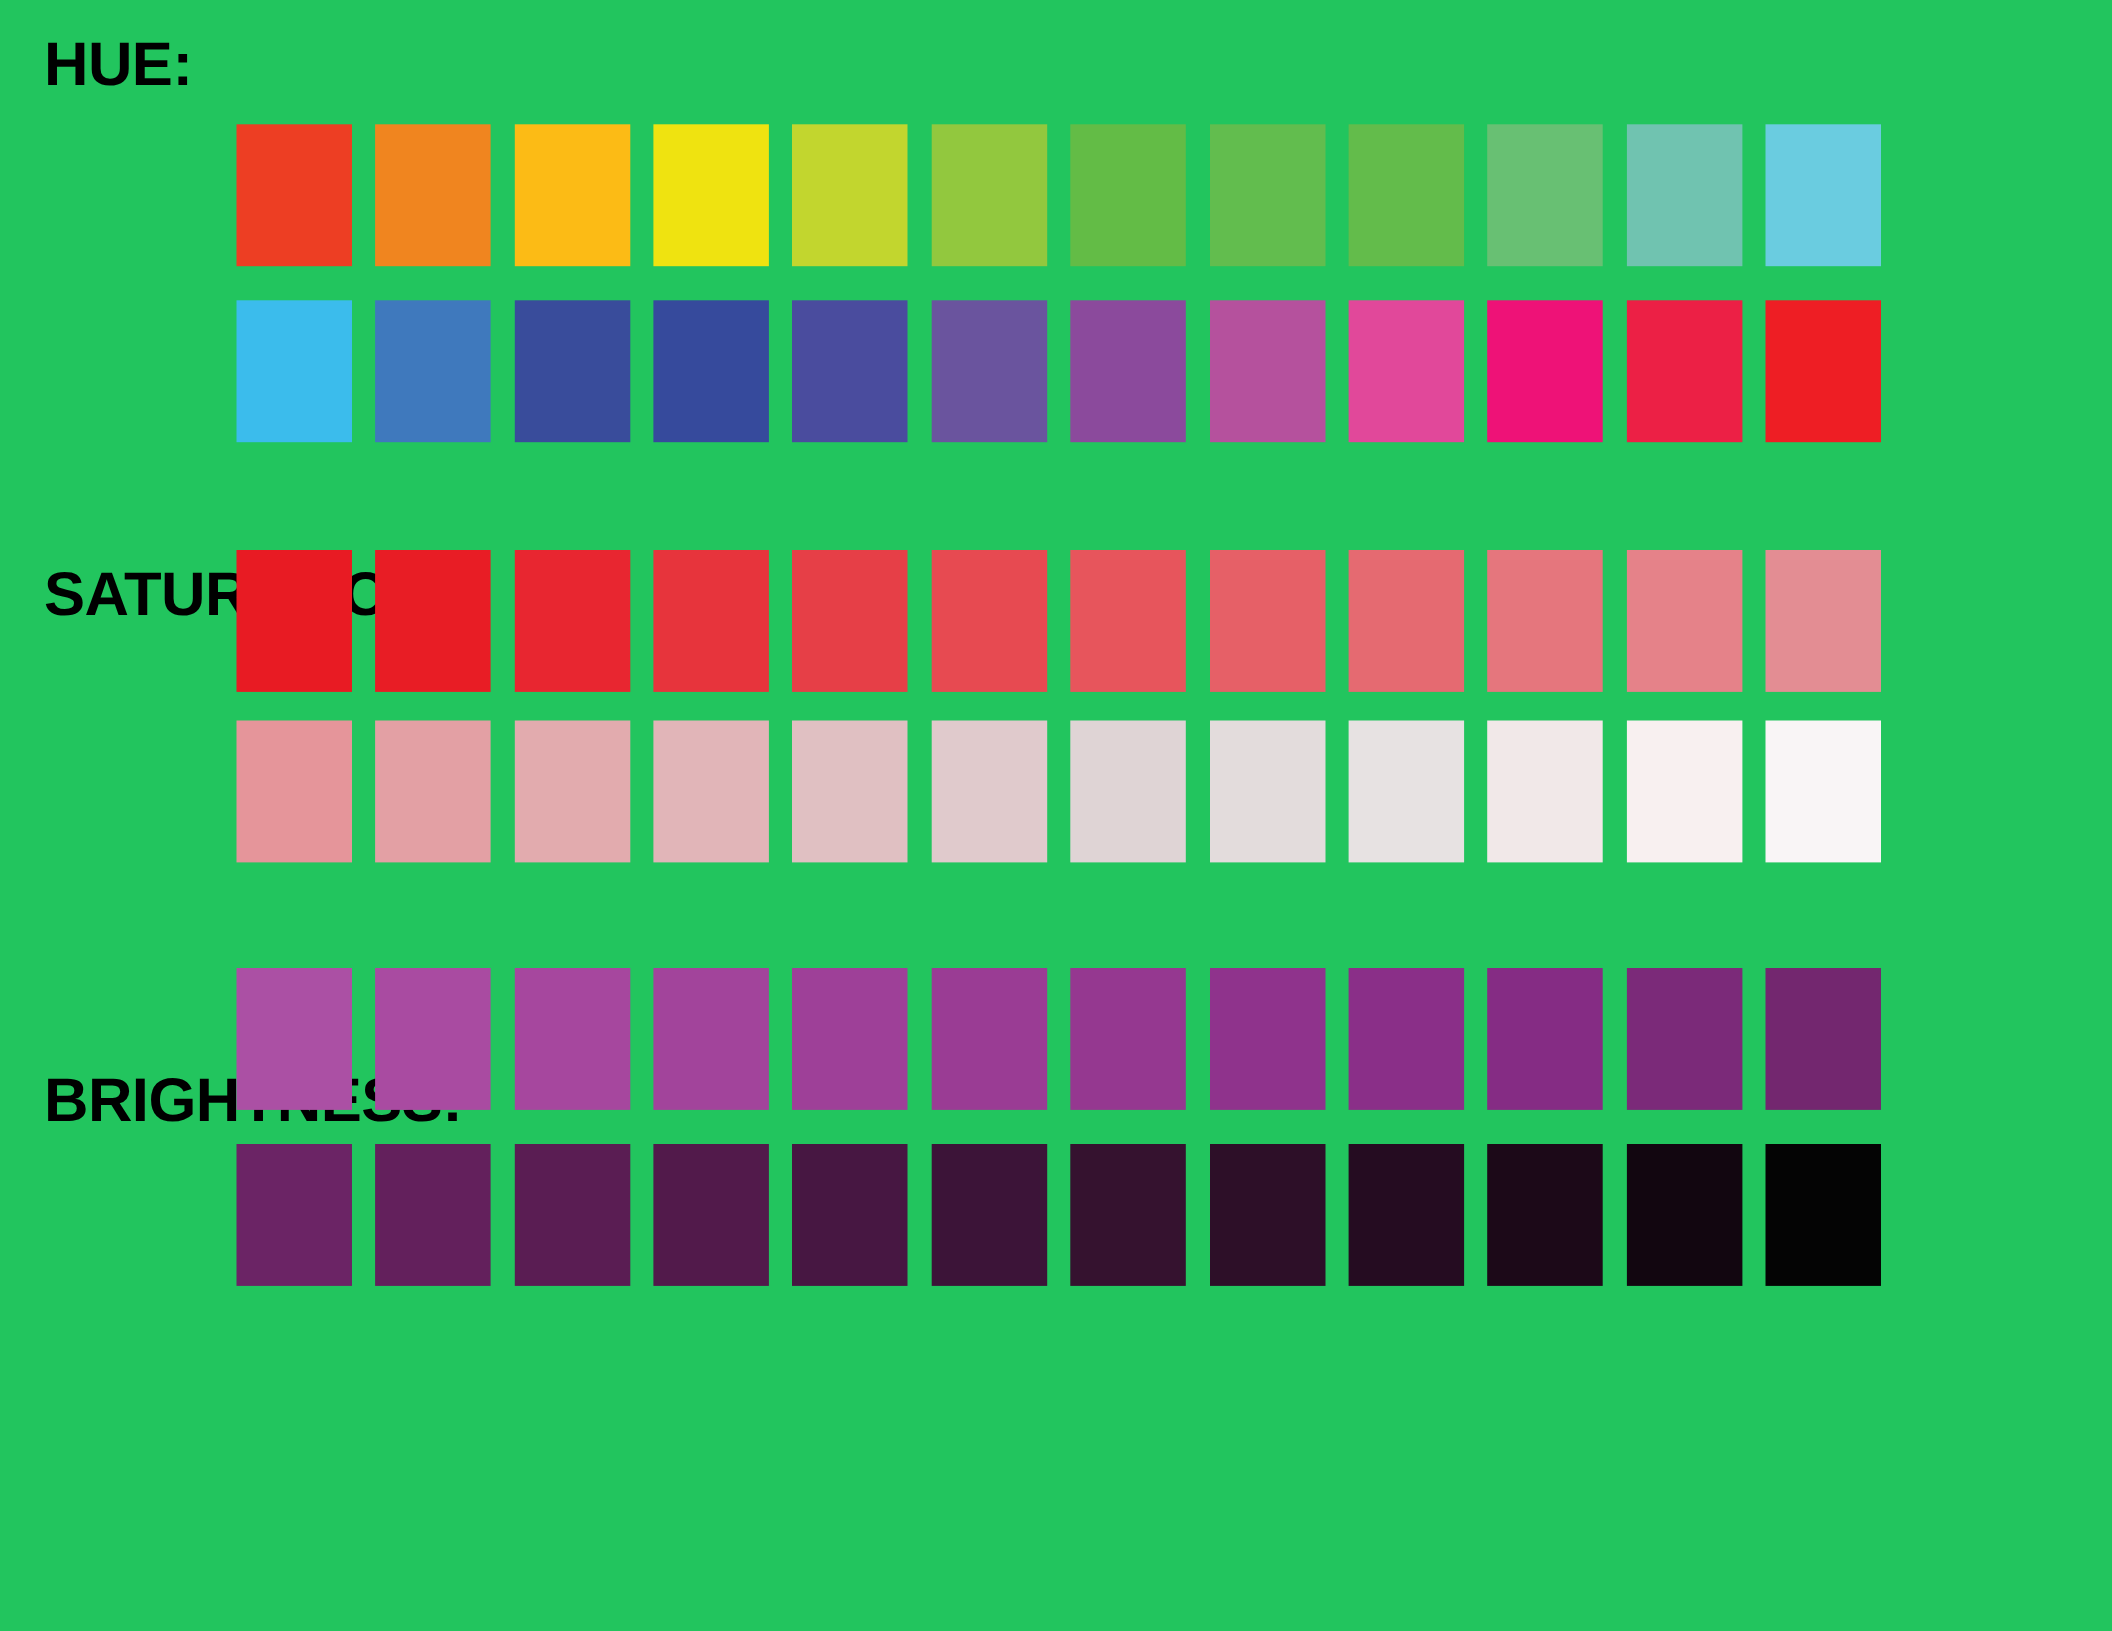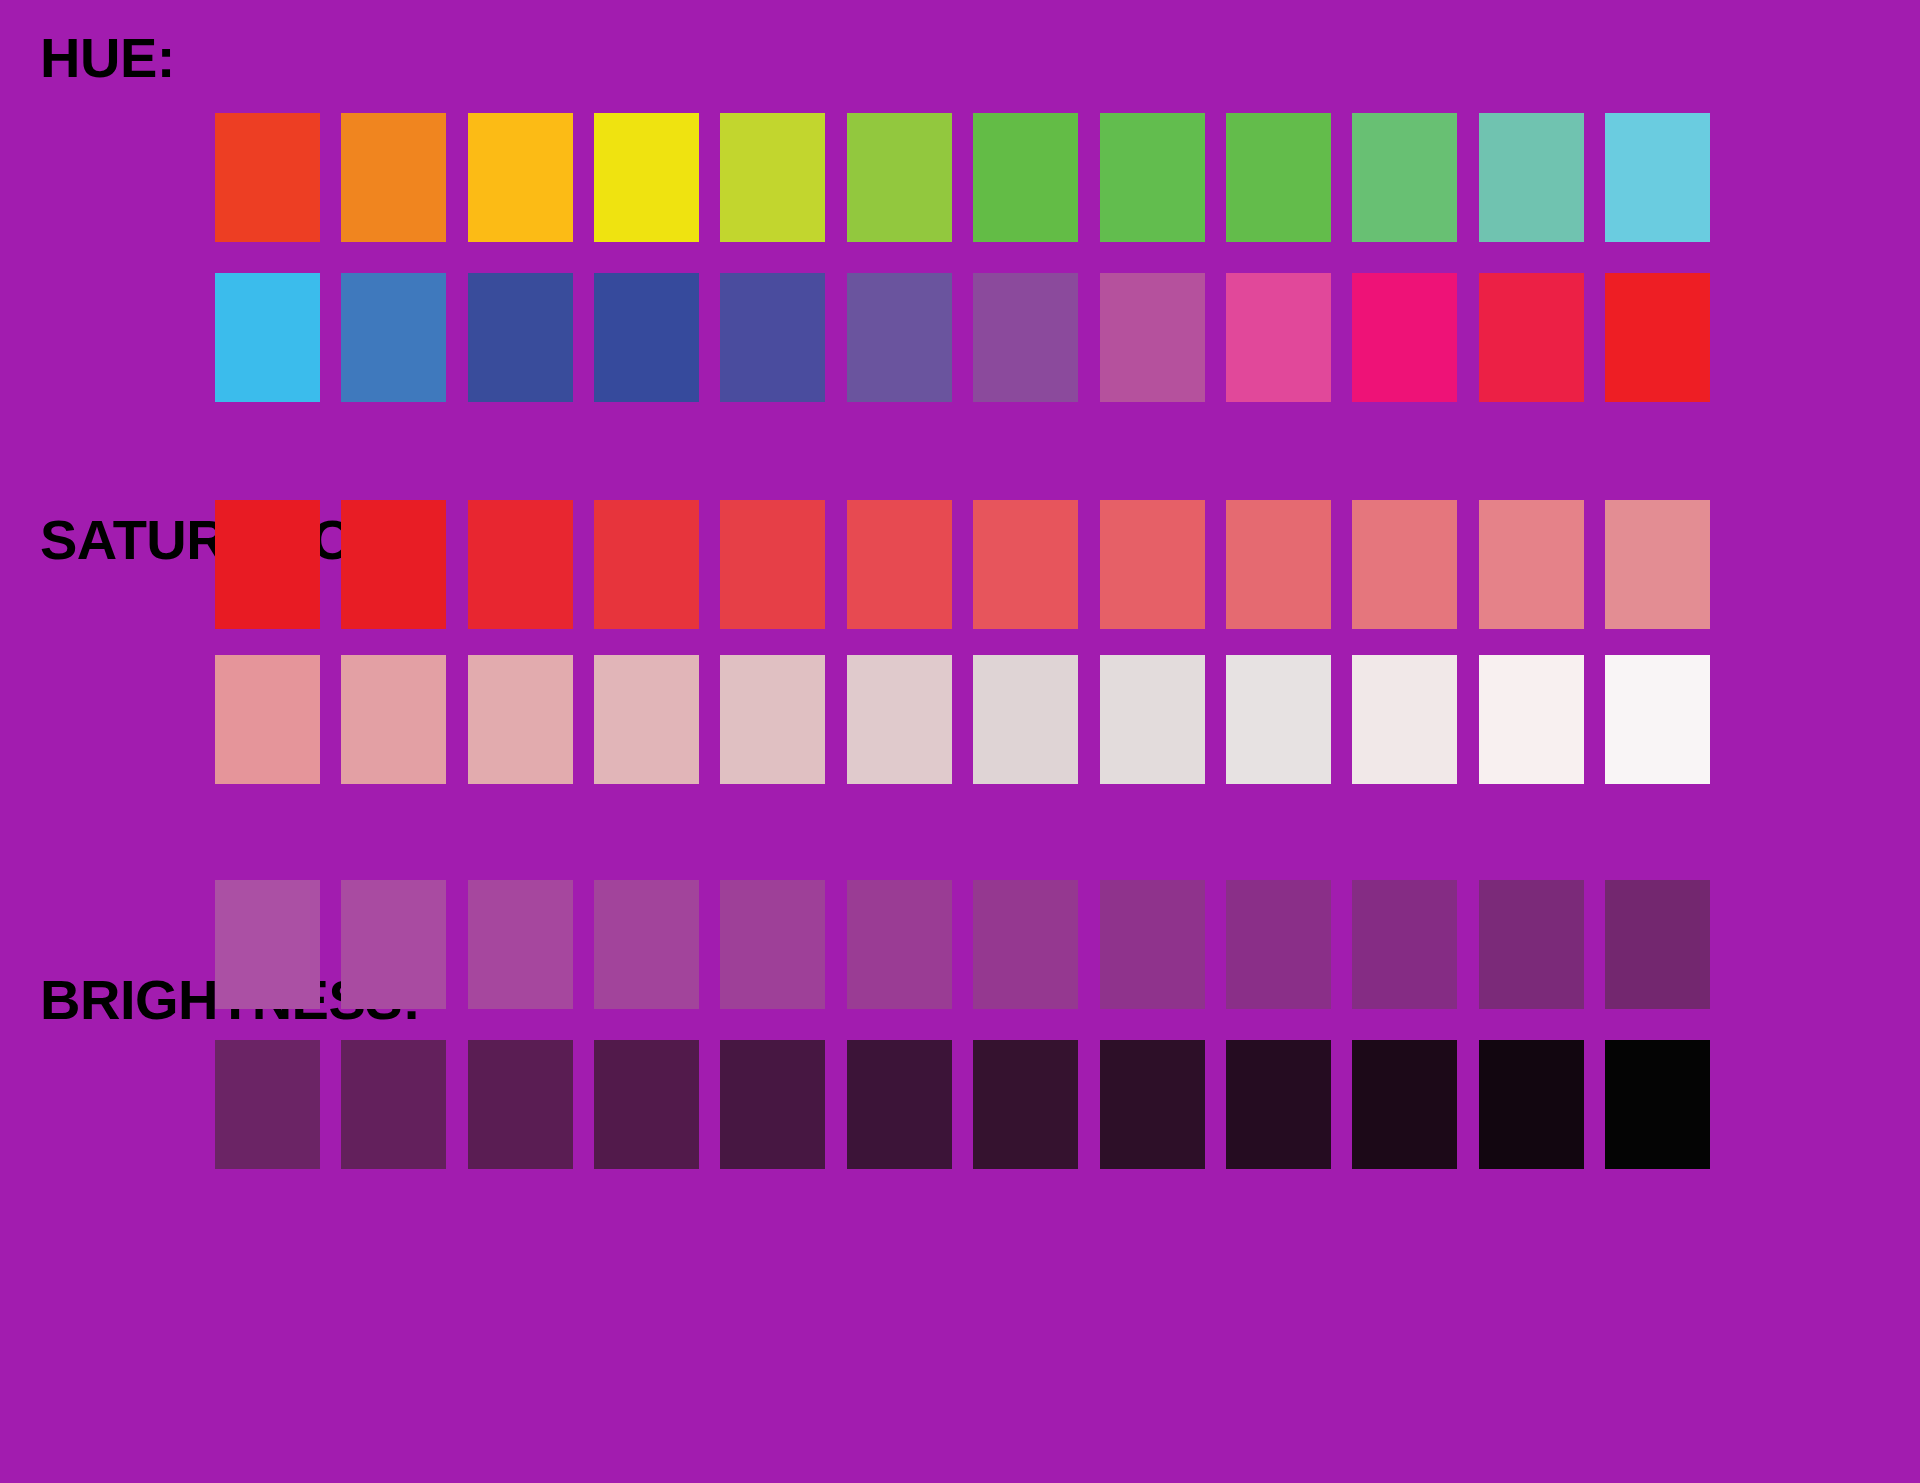--- a/index.html
+++ b/index.html
@@ -11,21 +11,21 @@
   body {
     width: 1920px;
     height: 1483px;
     font-family: "Liberation Sans", sans-serif;
     overflow: hidden;
     position: relative;
   }
   .page {
     position: absolute;
     inset: 0;
-    background: #a21caf;
+    background: #22c55e;
   }
   .section {
     position: absolute;
     left: 0;
     width: 1920px;
   }
   .section-label {
     position: absolute;
     left: 40px;
     font-family: "Liberation Sans", sans-serif;

